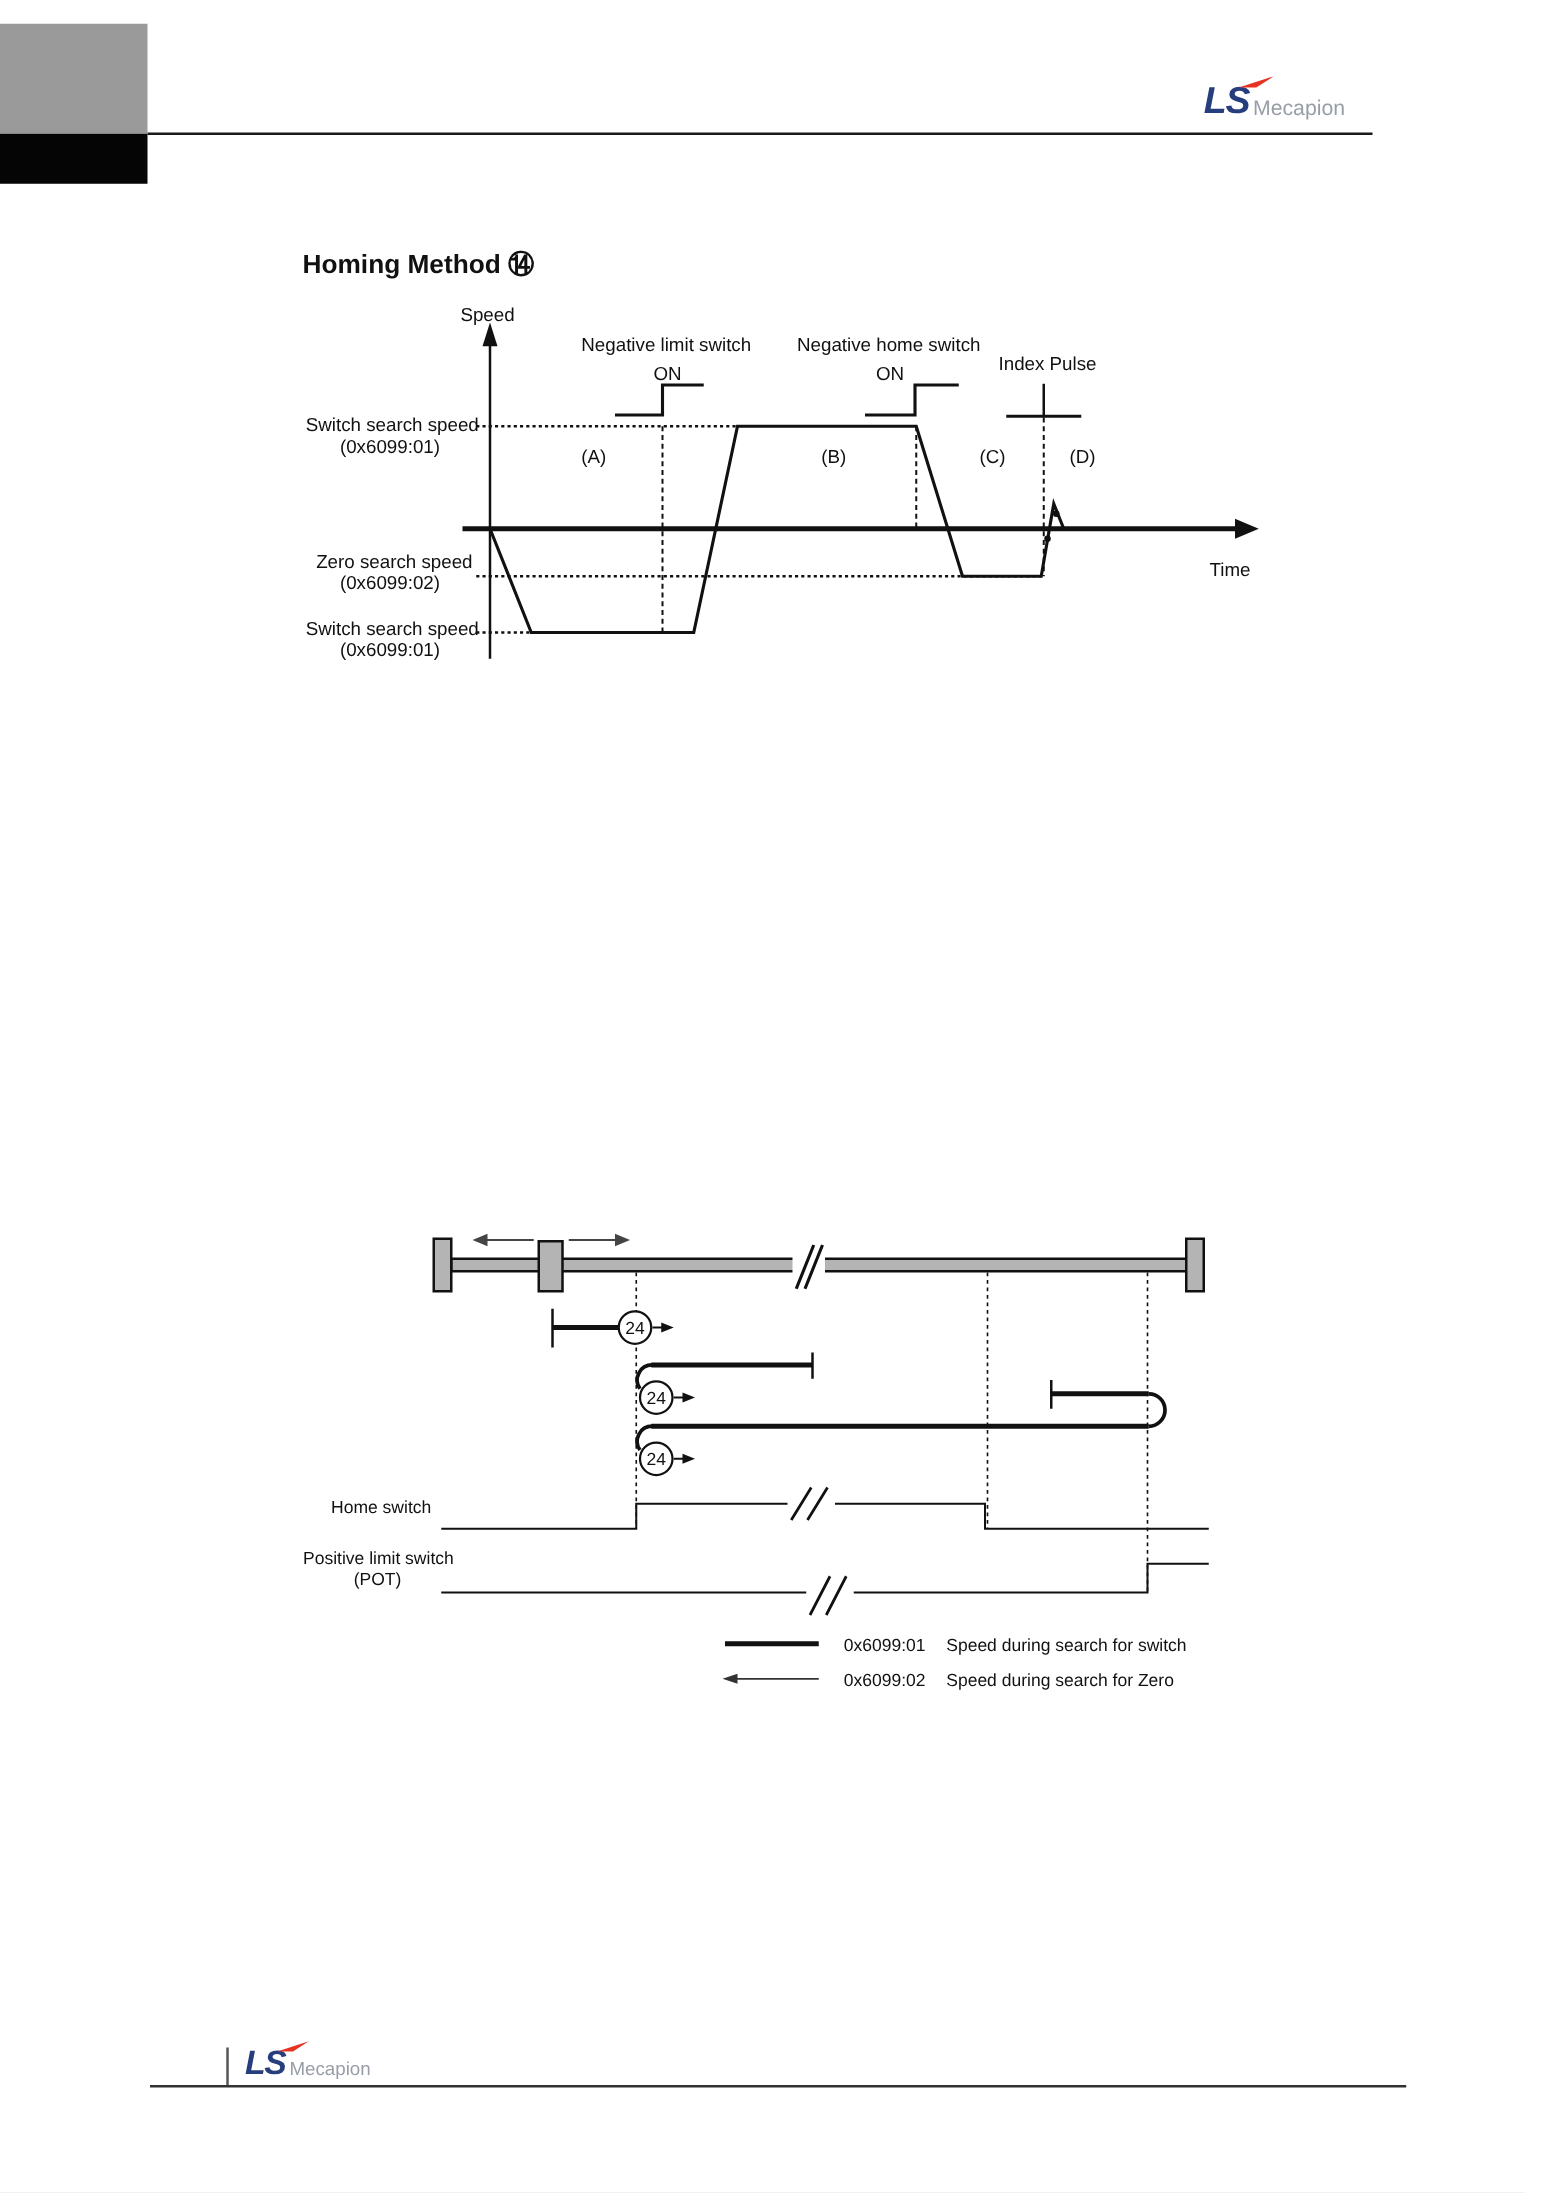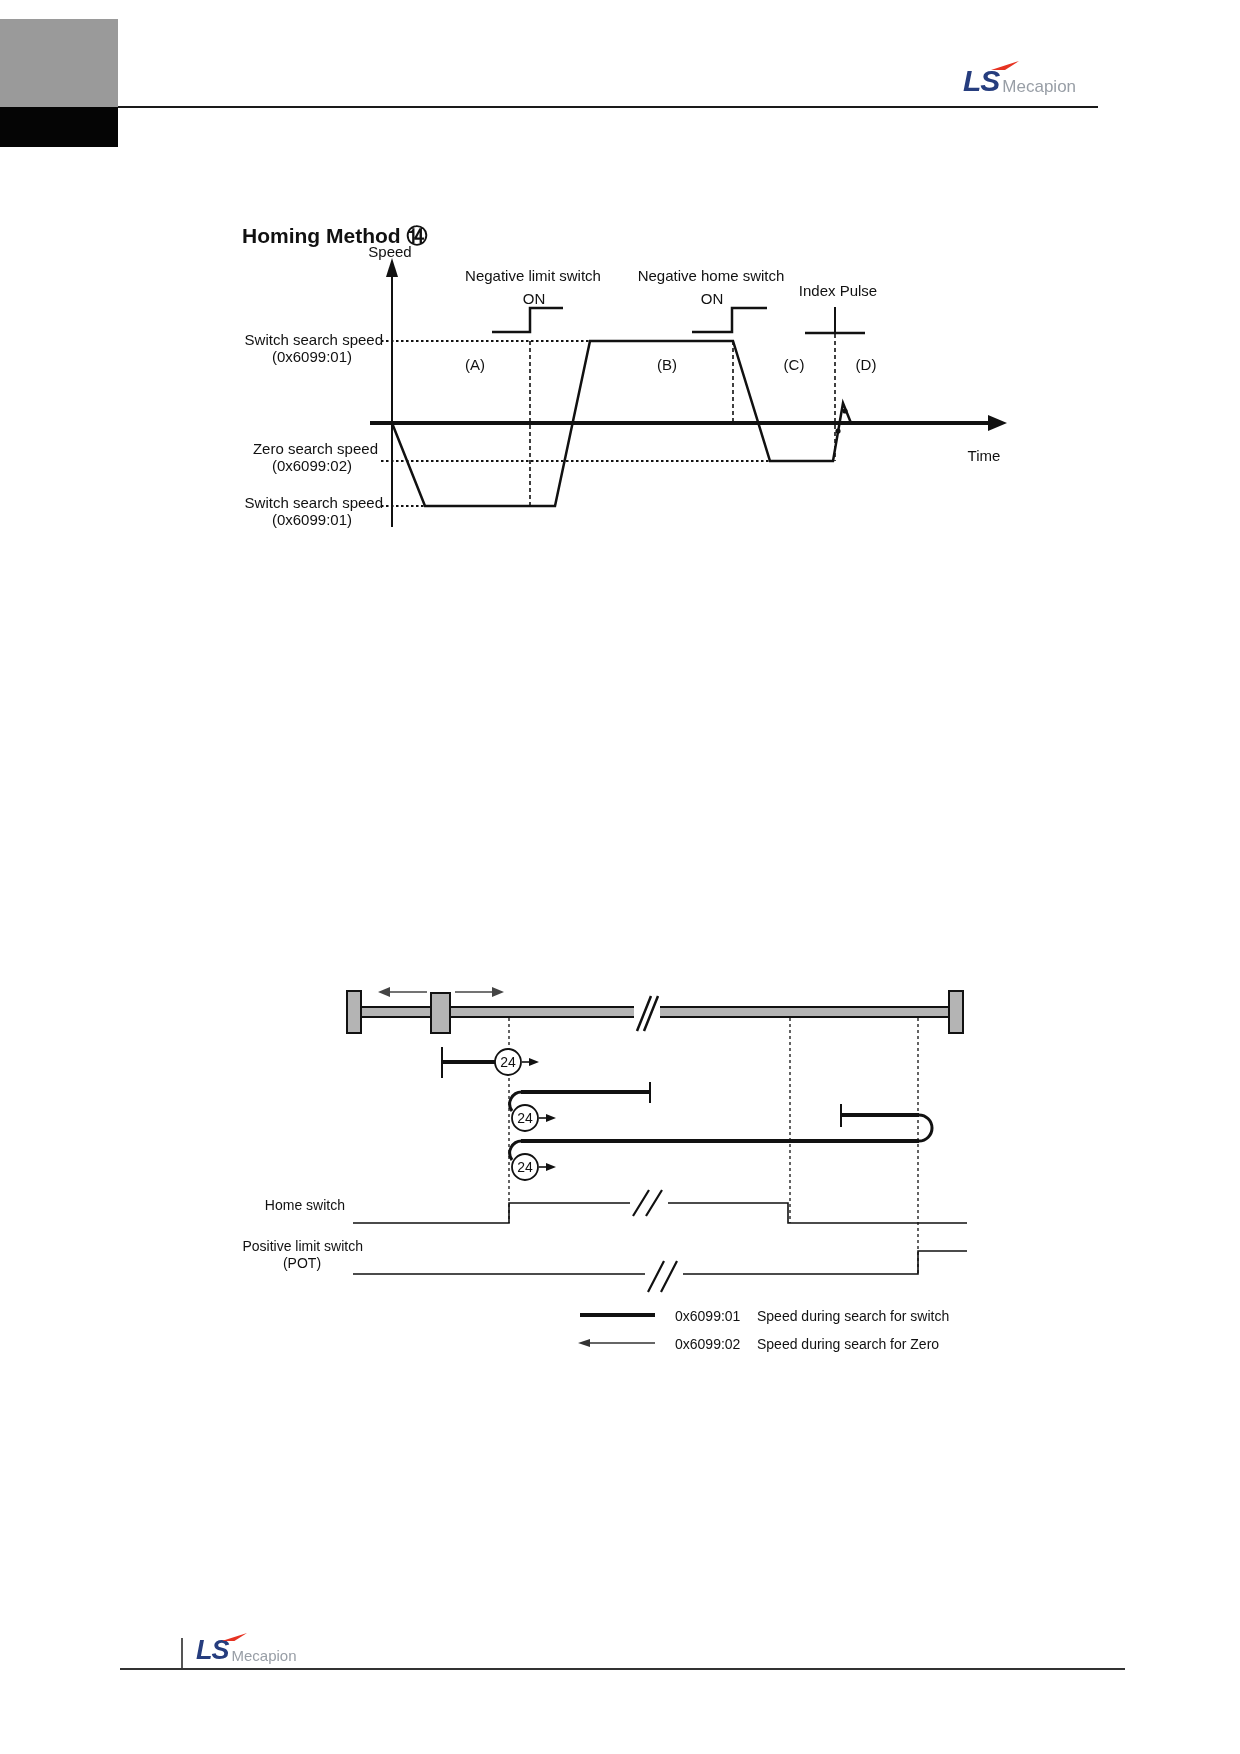--- a/index.html
+++ b/index.html
@@ -23,21 +23,21 @@
   }
   .logo .swoosh{position:absolute;}
   .logo .mec{color:#989ea6;font-weight:normal;letter-spacing:0;}
   .logo-hdr{left:963px;top:66px;}
   .logo-hdr .ls{font-size:30px;}
   .logo-hdr .mec{font-size:17px;margin-left:3px;margin-bottom:1px;}
   .logo-ftr{left:196px;top:1637px;}
   .logo-ftr .ls{font-size:27px;}
   .logo-ftr .mec{font-size:15px;margin-left:3px;margin-bottom:1px;}
   
-  .title{left:242px;top:197px;font-size:21px;font-weight:bold;color:#111;letter-spacing:0px;margin-top:25px;}
+  .title{left:242px;top:197px;font-size:21px;font-weight:bold;color:#111;letter-spacing:0px;}
   
   svg text{font-family:"Liberation Sans","DejaVu Sans",sans-serif;fill:#111;}
   svg .lbl15{font-size:15px;}
   svg .lbl14{font-size:14px;}
   svg .num{font-size:14px;}
 </style>
 </head>
 <body>
 
 <div class="page">

